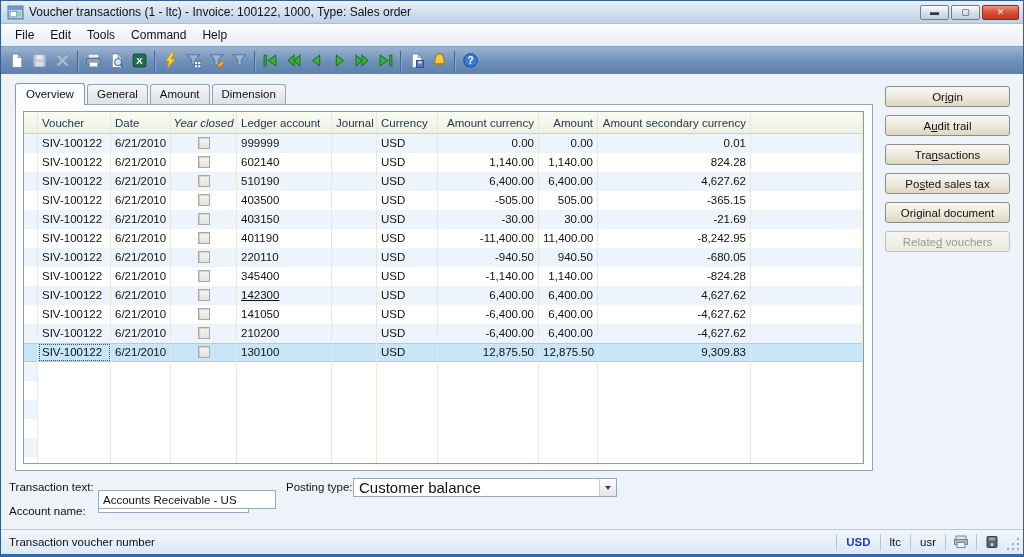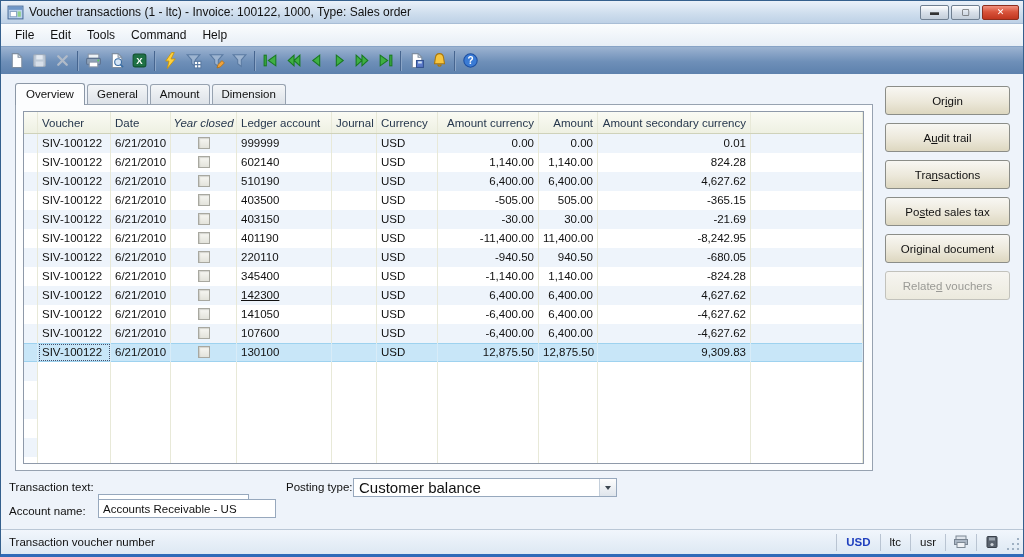--- a/index.html
+++ b/index.html
@@ -53,21 +53,21 @@
   .gcell.num{text-align:right;}
   .gcell.ctr{text-align:center;padding:0;font-style:italic;}
   .grow.stripe{background:#eef4fb;}
   .grow.selected{background:#c8e6f8;box-shadow:inset 0 1px #9ed2ef, inset 0 -1px #9ed2ef;}
   .grow.selected .gcell{border-right-color:#d8ecf8;}
   .focus-cell{outline:1px dotted #44506b;outline-offset:-2px;}
   .chk{display:inline-block;width:12px;height:12px;margin-top:3px;border:1px solid #a8a8a0;
     background:linear-gradient(#f7f7f3,#e3e3db);box-shadow:inset 1px 1px 1px rgba(150,150,140,.35);}
   
   .side{position:absolute;left:884px;top:85px;width:125px;display:flex;flex-direction:column;gap:8px;}
-  .sbtn{height:29px;border:1px solid #8b8d88;border-radius:3px;
+  .sbtn{height:21px;border:1px solid #8b8d88;border-radius:3px;
     background:linear-gradient(#f8f7f3,#ece8da 55%,#ddd7c0);
     font-size:11.5px;display:flex;align-items:center;justify-content:center;
     font-family:inherit;color:#111;}
   .sbtn.disabled{color:#9a9a96;border-color:#c2c2bc;background:linear-gradient(#f6f5f1,#eceade);}
   .sbtn u{text-decoration:underline;}
   
   .fields{position:absolute;left:0;top:470px;right:0;height:59px;}
   .flabel{position:absolute;font-size:11.5px;line-height:19px;}
   .tbox{position:absolute;height:19px;border:1px solid #97a8bd;background:#fff;
     font-family:inherit;font-size:11.5px;padding:0 4px;color:#111;}
@@ -396,21 +396,21 @@
           <span class="gcell num" style="width: 101px;">-6,400.00</span>
           <span class="gcell num" style="width: 59px;">6,400.00</span>
           <span class="gcell num" style="width: 153px;">-4,627.62</span>
           <span class="gcell" style="width: 112px;"></span>
         </div>
         <div class="grow stripe">
           <span class="gcell sel" style="width: 14px;"></span>
           <span class="gcell" style="width: 73px;">SIV-100122</span>
           <span class="gcell" style="width: 60px;">6/21/2010</span>
           <span class="gcell ctr" style="width: 66px;"><span class="chk"></span></span>
-          <span class="gcell" style="width: 95px;">107600</span>
+          <span class="gcell" style="width: 95px;">210200</span>
           <span class="gcell" style="width: 45px;"></span>
           <span class="gcell" style="width: 61px;">USD</span>
           <span class="gcell num" style="width: 101px;">-6,400.00</span>
           <span class="gcell num" style="width: 59px;">6,400.00</span>
           <span class="gcell num" style="width: 153px;">-4,627.62</span>
           <span class="gcell" style="width: 112px;"></span>
         </div>
         <div class="grow selected">
           <span class="gcell sel" style="width: 14px;"></span>
           <span class="gcell focus-cell" style="width: 73px;">SIV-100122</span>
@@ -530,21 +530,21 @@
     <span class="flabel" style="left:8px;top:7px">Transaction text:</span>
     <input class="tbox" style="left: 97px; top: 23px; width: 151px;" value="Sales invoice 100122">
     <span class="flabel" style="left:285px;top:7px">Posting type:</span>
     <div class="combo" style="left:352px;top:7px;width:264px">
       <span class="cval">Customer balance</span>
       <span class="carrow">
           <span class="tri"></span>
         </span>
     </div>
     <span class="flabel" style="left:8px;top:31px">Account name:</span>
-    <input class="tbox" style="left: 97px; top: 28px; width: 178px;" value="Accounts Receivable - US">
+    <input class="tbox" style="left: 97px; top: 19px; width: 178px;" value="Accounts Receivable - US">
   </div>
 
   <div class="statusbar">
     <span class="smsg">Transaction voucher number</span>
     <span class="scell cur">USD</span>
     <span class="scell">ltc</span>
     <span class="scell">usr</span>
     <span class="sicon">
       <svg width="16" height="16" viewBox="0 0 16 16">
           <rect x="3" y="2" width="10" height="3.5" fill="#dfe5ec" stroke="#7c8894"></rect>

